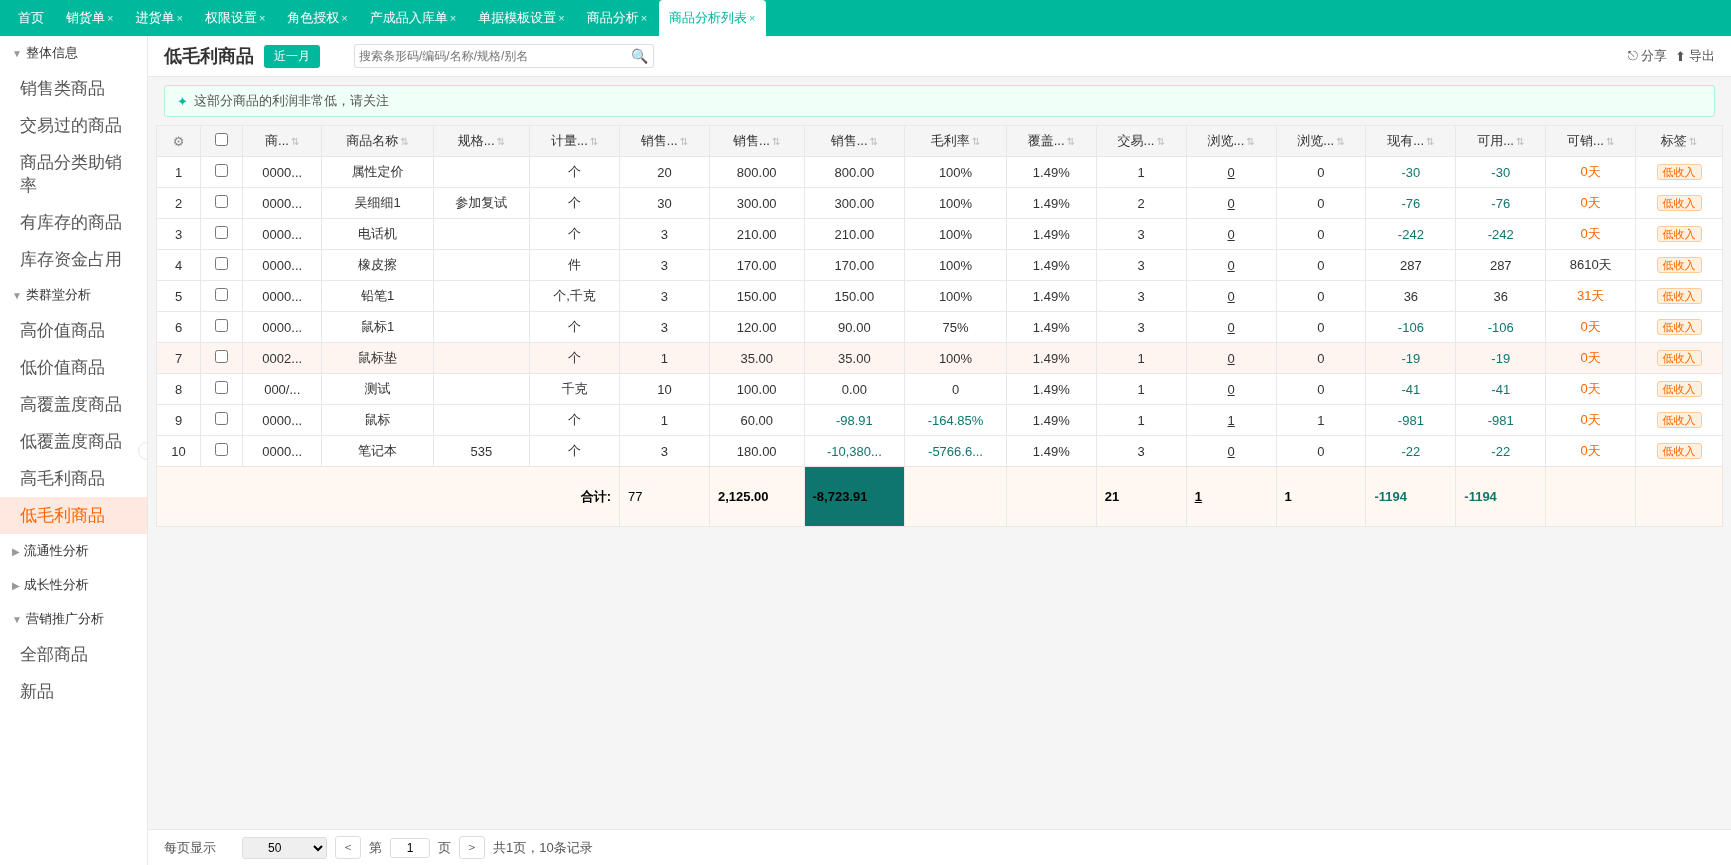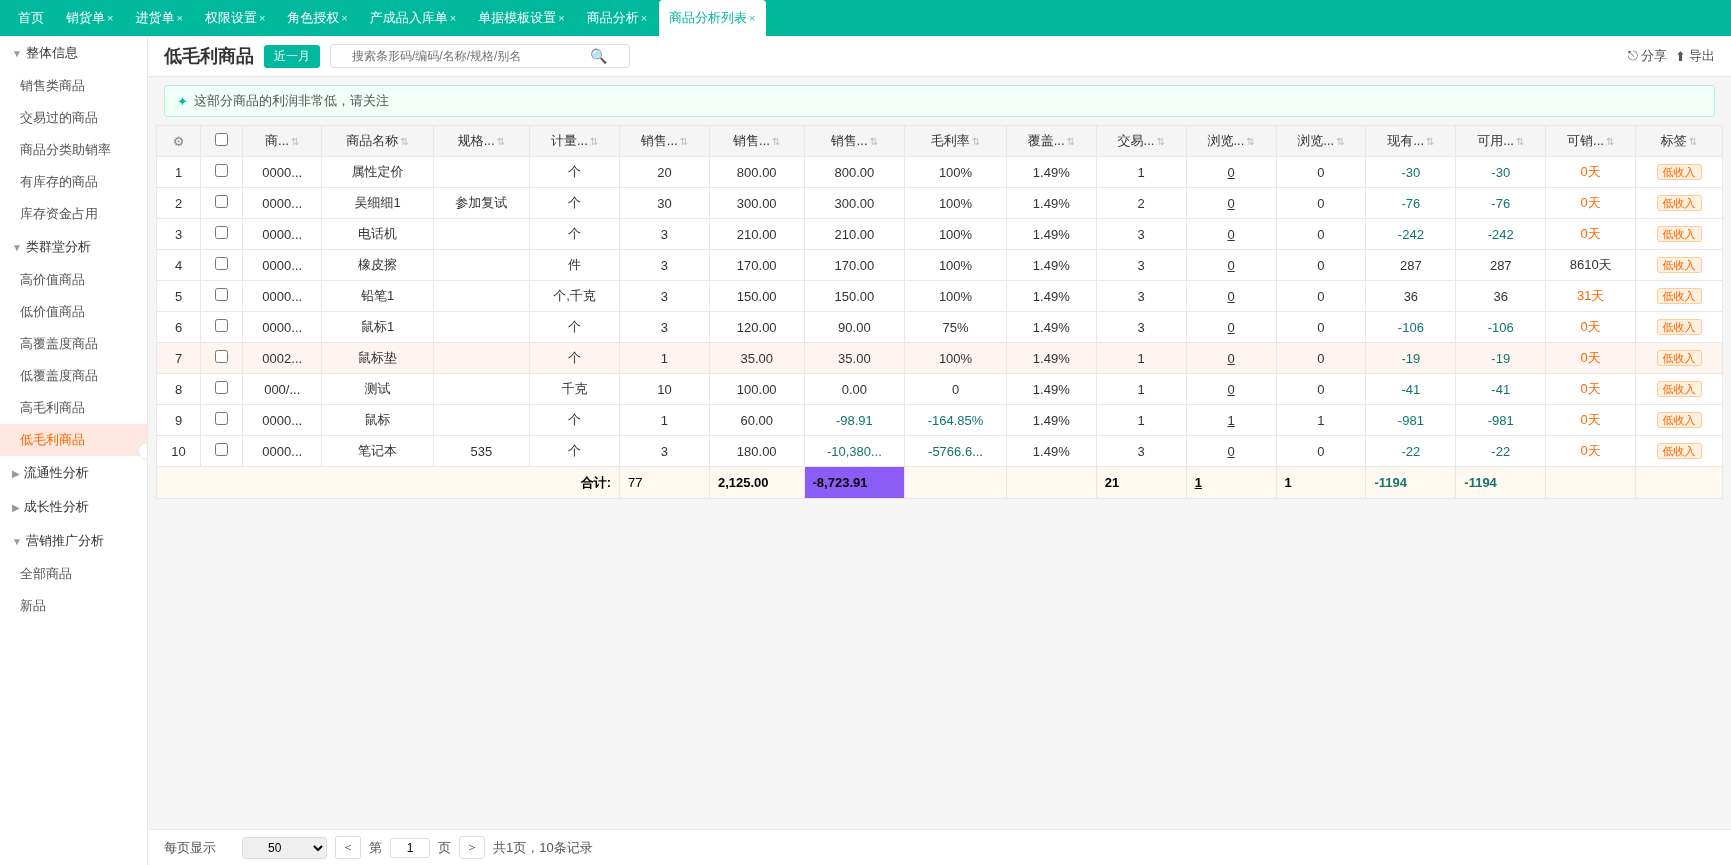--- a/index.html
+++ b/index.html
@@ -46,21 +46,21 @@
       padding: 8px 12px;
       color: #333;
       font-size: 13px;
       cursor: pointer;
     }
     .sidebar-group-header .arrow { margin-right: 4px; font-size: 10px; color: #999; }
     .sidebar-item {
       padding: 7px 12px 7px 20px;
       color: #555;
       cursor: pointer;
-      font-size: 13px;
+      font-size: 17px;
     }
     .sidebar-item.active { background: #ffe8e0; color: #ff6600; }
     .sidebar-collapse-btn {
       position: absolute;
       left: 138px;
       top: 50%;
       transform: translateY(-50%);
       background: #fff;
       border: 1px solid #e8e8e8;
       border-radius: 50%;
@@ -105,23 +105,24 @@
       border-radius: 3px;
       padding: 3px 10px;
       cursor: pointer;
       font-size: 12px;
     }
     .search-box {
       display: flex;
       align-items: center;
       border: 1px solid #ddd;
       border-radius: 3px;
-      padding: 3px 21px;
+      padding: 3px 4px;
       flex: 1;
       max-width: 300px;
+      margin-left: 24px;
     }
     .search-box input {
       border: none;
       outline: none;
       font-size: 12px;
       color: #999;
       width: 100%;
     }
     .search-icon { color: #00b89c; font-size: 14px; }
     .header-actions { margin-left: auto; display: flex; gap: 8px; }
@@ -539,21 +540,21 @@
               <td><span class="red-text">-22</span></td>
               <td><span class="orange-text">0天</span></td>
               <td><span class="tag-orange">低收入</span></td>
             </tr>
           </tbody>
         <tfoot>
           <tr id="table-footer">
               <td colspan="6" style="background: rgb(255, 248, 240); font-weight: bold; padding: 6px 8px; border: 1px solid rgb(232, 232, 232); text-align: right;">合计:</td>
               <td style="background: rgb(255, 248, 240); font-weight: normal; padding: 6px 8px; border: 1px solid rgb(232, 232, 232);">77</td>
               <td style="background: rgb(255, 248, 240); font-weight: bold; padding: 6px 8px; border: 1px solid rgb(232, 232, 232);">2,125.00</td>
-              <td style="background: #8b5cf6; font-weight: bold; padding: 8px 8px; border: 1px solid rgb(232, 232, 232);">-8,723.91</td>
+              <td style="background: #0f766e; font-weight: bold; padding: 22px 8px; border: 1px solid rgb(232, 232, 232);">-8,723.91</td>
               <td style="background: rgb(255, 248, 240); font-weight: bold; padding: 6px 8px; border: 1px solid rgb(232, 232, 232);"></td>
               <td style="background: rgb(255, 248, 240); font-weight: bold; padding: 6px 8px; border: 1px solid rgb(232, 232, 232);"></td>
               <td style="background: rgb(255, 248, 240); font-weight: bold; padding: 6px 8px; border: 1px solid rgb(232, 232, 232);">21</td>
               <td style="background: rgb(255, 248, 240); font-weight: bold; padding: 6px 8px; border: 1px solid rgb(232, 232, 232);"><span class="underline-0">1</span></td>
               <td style="background: rgb(255, 248, 240); font-weight: bold; padding: 6px 8px; border: 1px solid rgb(232, 232, 232);">1</td>
               <td style="background: rgb(255, 248, 240); font-weight: bold; padding: 6px 8px; border: 1px solid rgb(232, 232, 232);"><span class="red-text">-1194</span></td>
               <td style="background: rgb(255, 248, 240); font-weight: bold; padding: 6px 8px; border: 1px solid rgb(232, 232, 232);"><span class="red-text">-1194</span></td>
               <td style="background: rgb(255, 248, 240); font-weight: bold; padding: 6px 8px; border: 1px solid rgb(232, 232, 232);"></td>
               <td style="background: rgb(255, 248, 240); font-weight: bold; padding: 6px 8px; border: 1px solid rgb(232, 232, 232);"></td>
             </tr>

